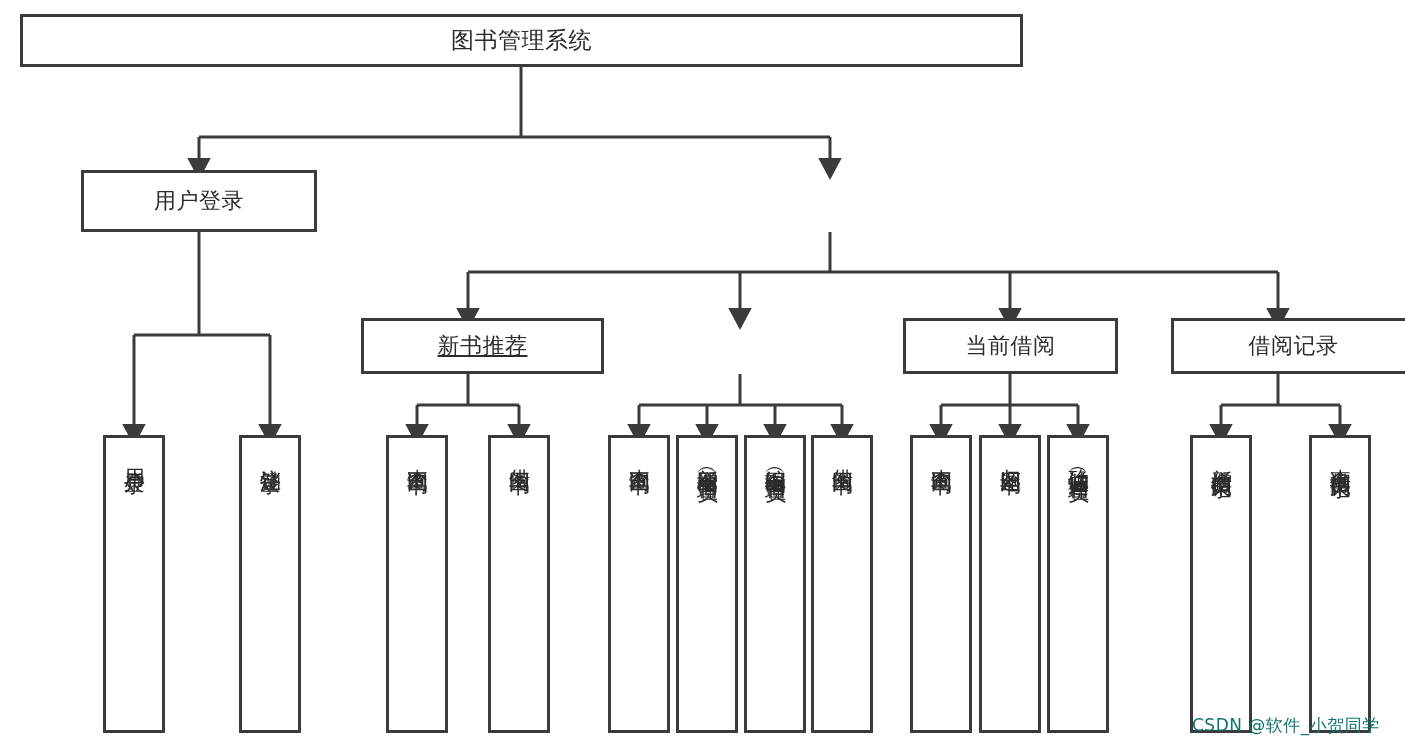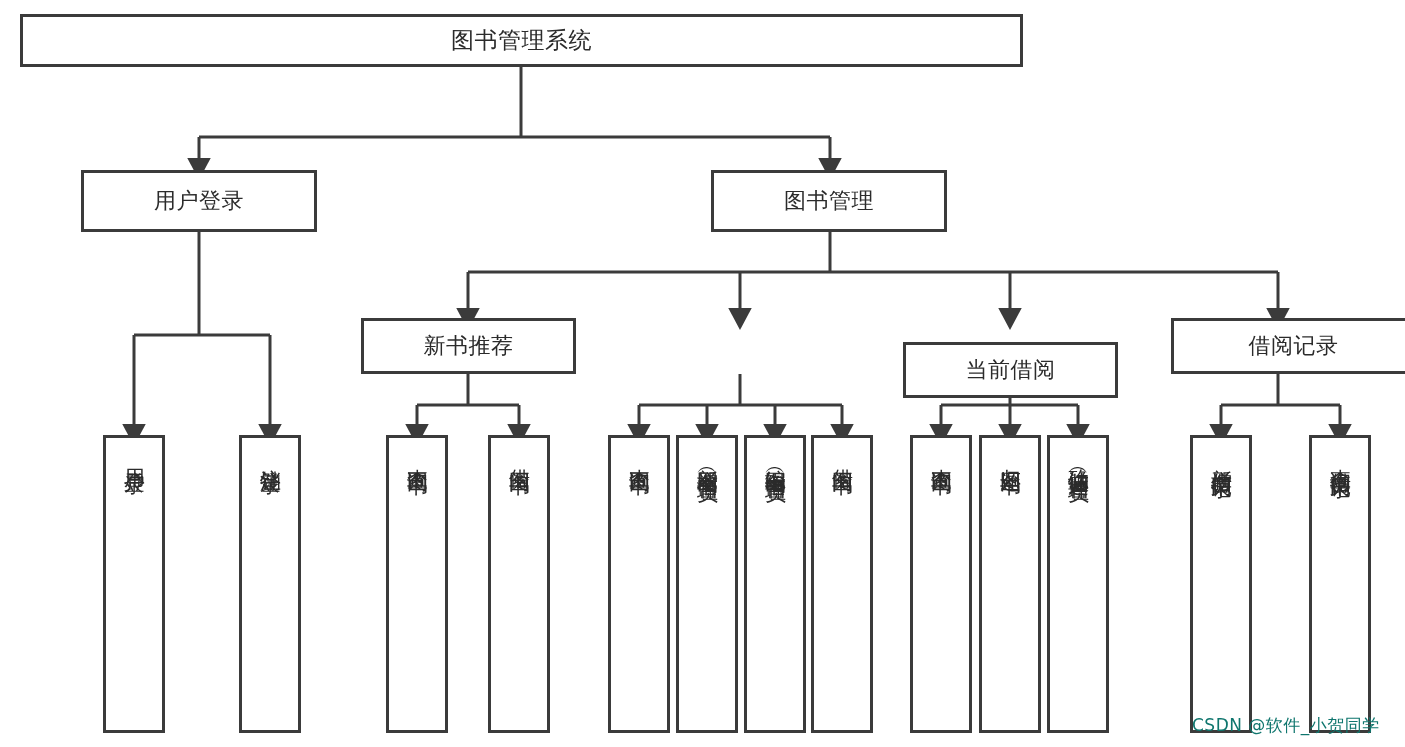--- a/index.html
+++ b/index.html
@@ -116,28 +116,25 @@
     </g>
   </svg>
 
   <div class="node root" style="left:20px; top:14px; width:1003px; height:53px;">
     <span class="lbl">图书管理系统</span>
   </div>
 
   <div class="node" style="left:81px; top:170px; width:236px; height:62px;">
     <span class="lbl">用户登录</span>
   </div>
-  <div class="node" style="left:711px; top:170px; width:236px; height:62px;">
-    <span class="lbl">图书管理</span>
-  </div>
 
-  <div class="node" style="left:361px; top:318px; width:215px; height:56px;">
+  <div class="node" style="left:361px; top:318px; width:243px; height:56px;text-decoration:underline;">
     <span class="lbl">新书推荐</span>
   </div>
-  <div class="node" style="left:903px; top:318px; width:215px; height:56px;margin-top:24px;">
+  <div class="node" style="left:903px; top:318px; width:215px; height:56px;">
     <span class="lbl">当前借阅</span>
   </div>
   <div class="node" style="left:1171px; top:318px; width:245px; height:56px;text-align:center;">
     <span class="lbl">借阅记录</span>
   </div>
 
   <div class="node vert" style="left:103px; top:435px; width:62px; height:298px;">
     <span class="lbl">用户登录</span>
   </div>
   <div class="node vert" style="left:239px; top:435px; width:62px; height:298px;">

